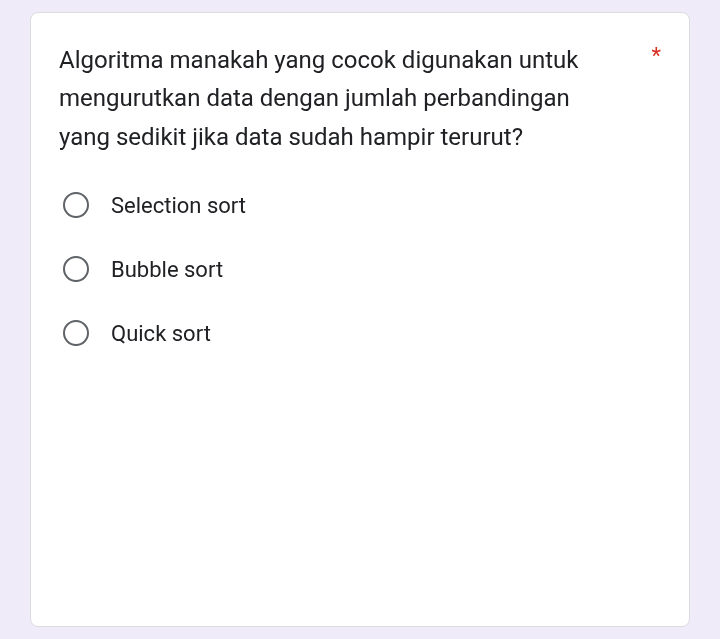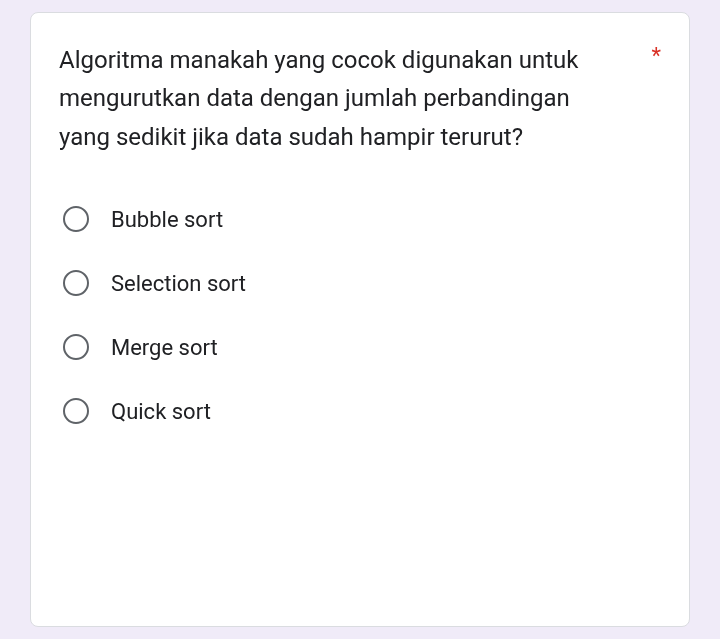--- a/index.html
+++ b/index.html
@@ -17,21 +17,21 @@
     .card {
       background: #fff;
       border: 1px solid #dadce0;
       border-radius: 8px;
       padding: 28px 28px 28px 28px;
       height: 100%;
     }
     .question-row {
       display: flex;
       align-items: flex-start;
-      margin-bottom: 50px;
+      margin-bottom: 36px;
       gap: 42px;
     }
     .question-text {
       font-size: 24px;
       line-height: 1.6;
       color: #202124;
       flex: 1;
     }
     .required-mark {
       color: #d93025;
@@ -67,28 +67,24 @@
 <body>
 
 <div class="card">
   <div class="question-row">
     <div class="question-text">Algoritma manakah yang cocok digunakan untuk mengurutkan data dengan jumlah perbandingan yang sedikit jika data sudah hampir terurut?</div>
     <div class="required-mark">*</div>
   </div>
   <div class="options">
     <div class="option">
       <span class="radio-circle"></span>
-      <span class="option-label">Bubble sort</span>
-    </div>
-    <div class="option">
-      <span class="radio-circle"></span>
       <span class="option-label">Selection sort</span>
     </div>
     <div class="option">
       <span class="radio-circle"></span>
-      <span class="option-label">Merge sort</span>
+      <span class="option-label">Bubble sort</span>
     </div>
     <div class="option">
       <span class="radio-circle"></span>
       <span class="option-label">Quick sort</span>
     </div>
   </div>
 </div>
 
 </body></html>

